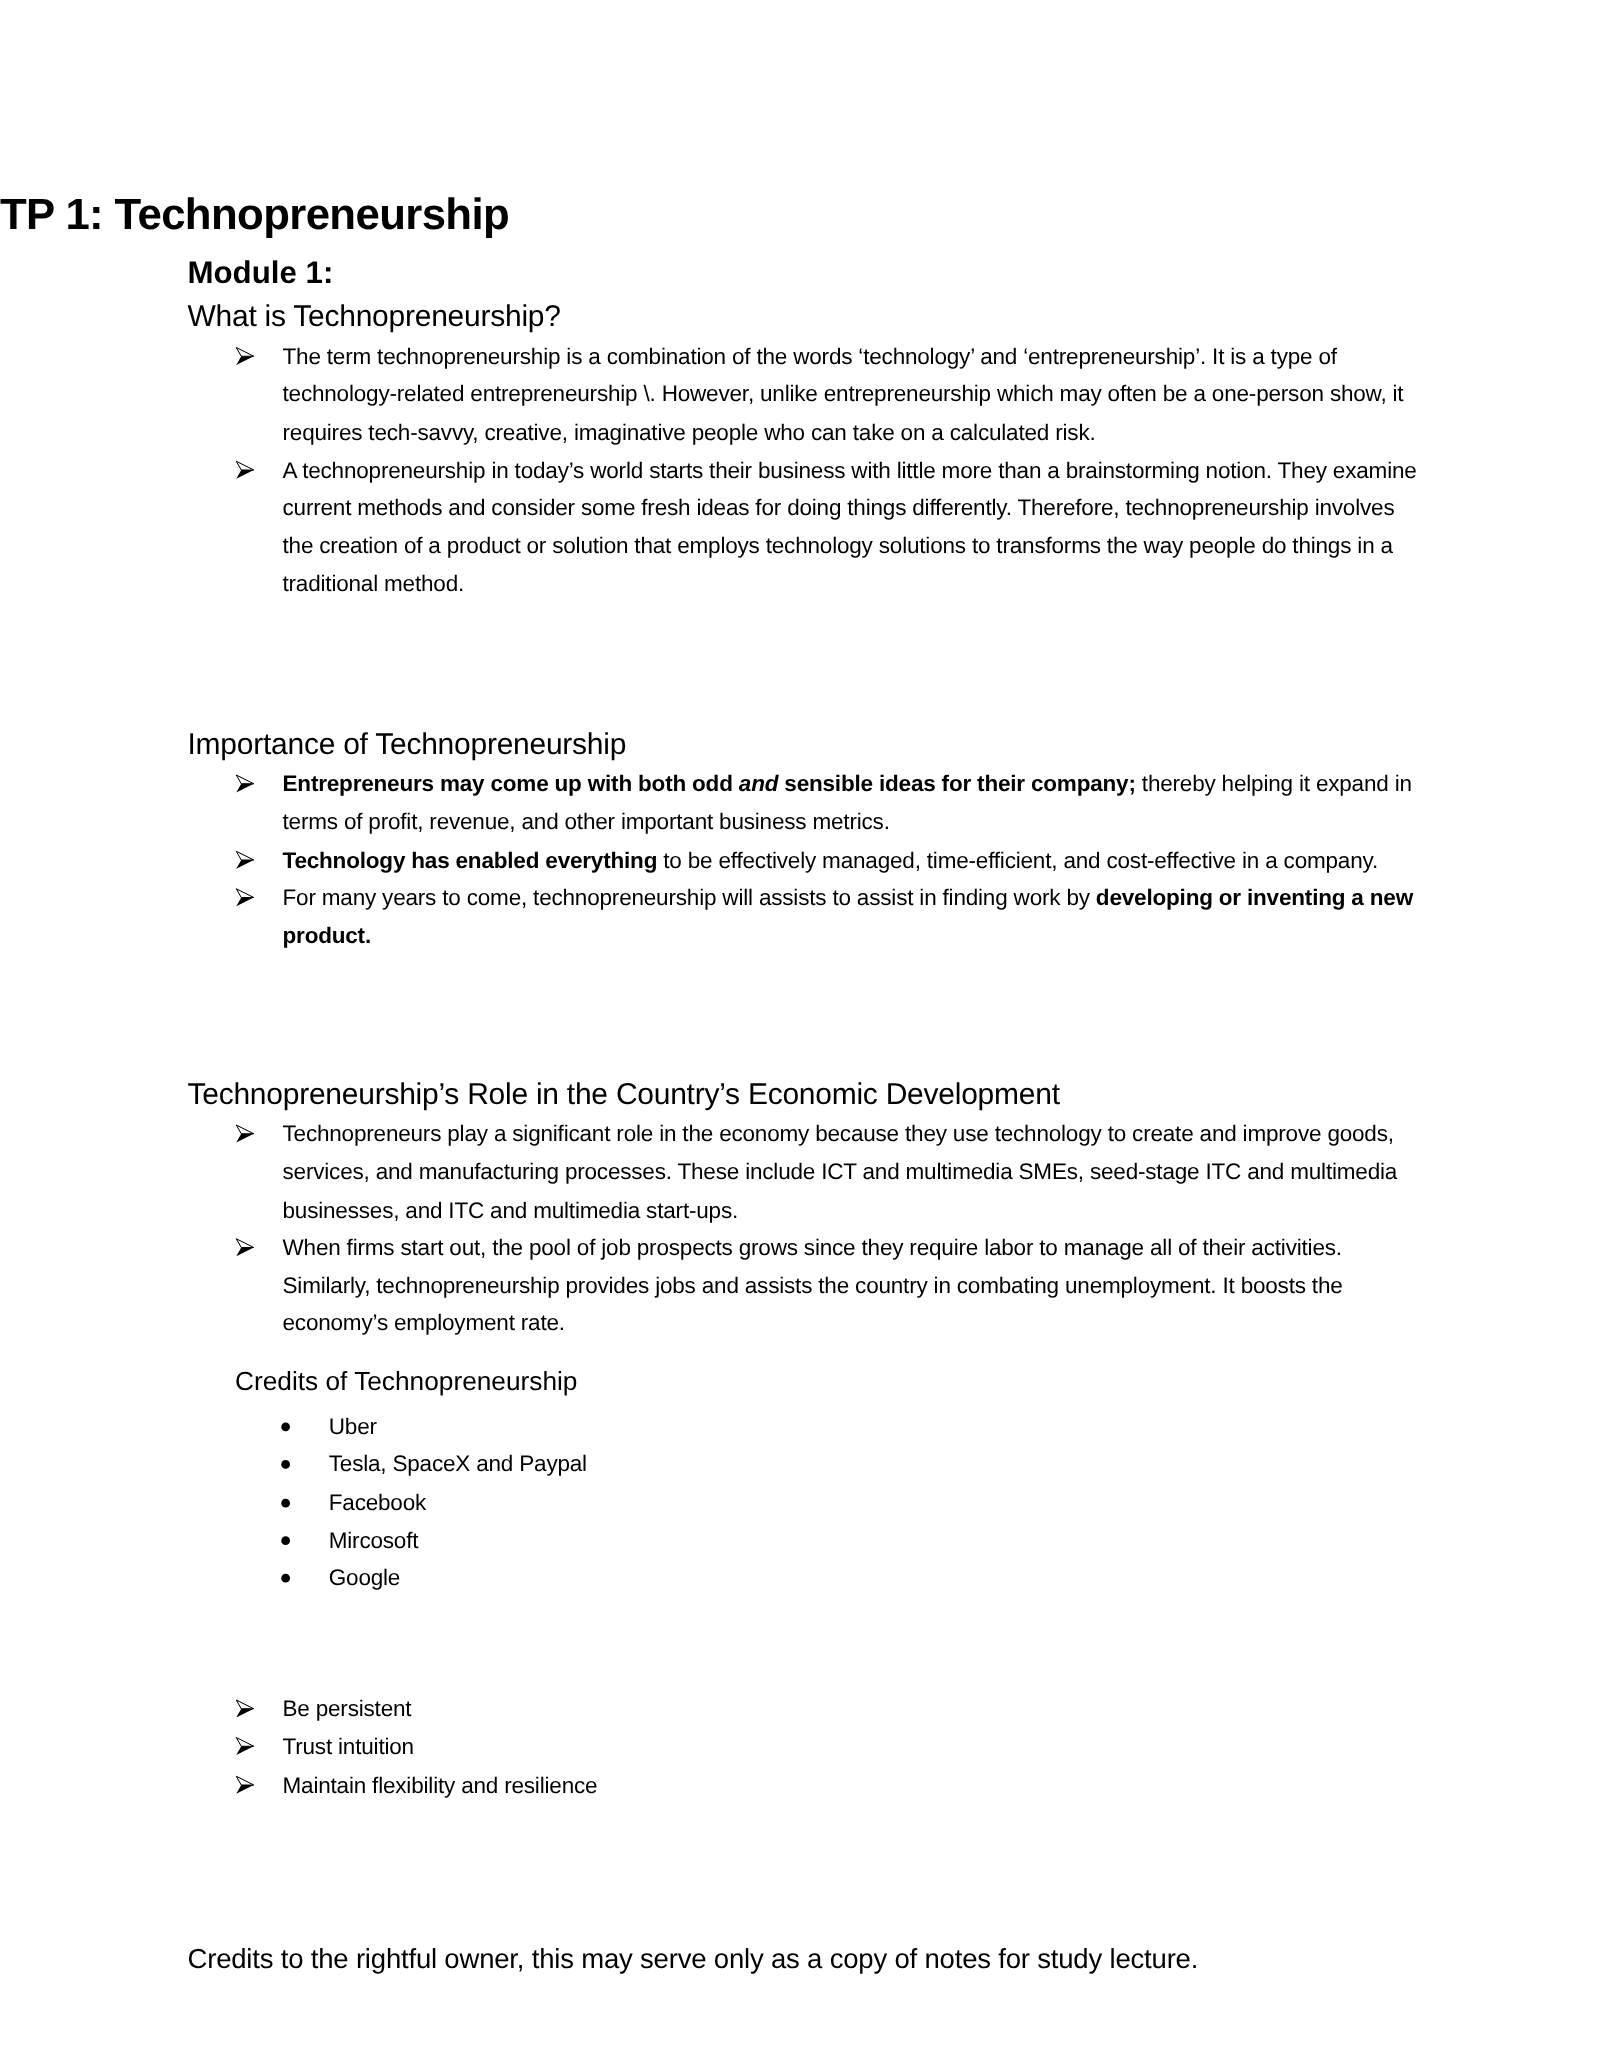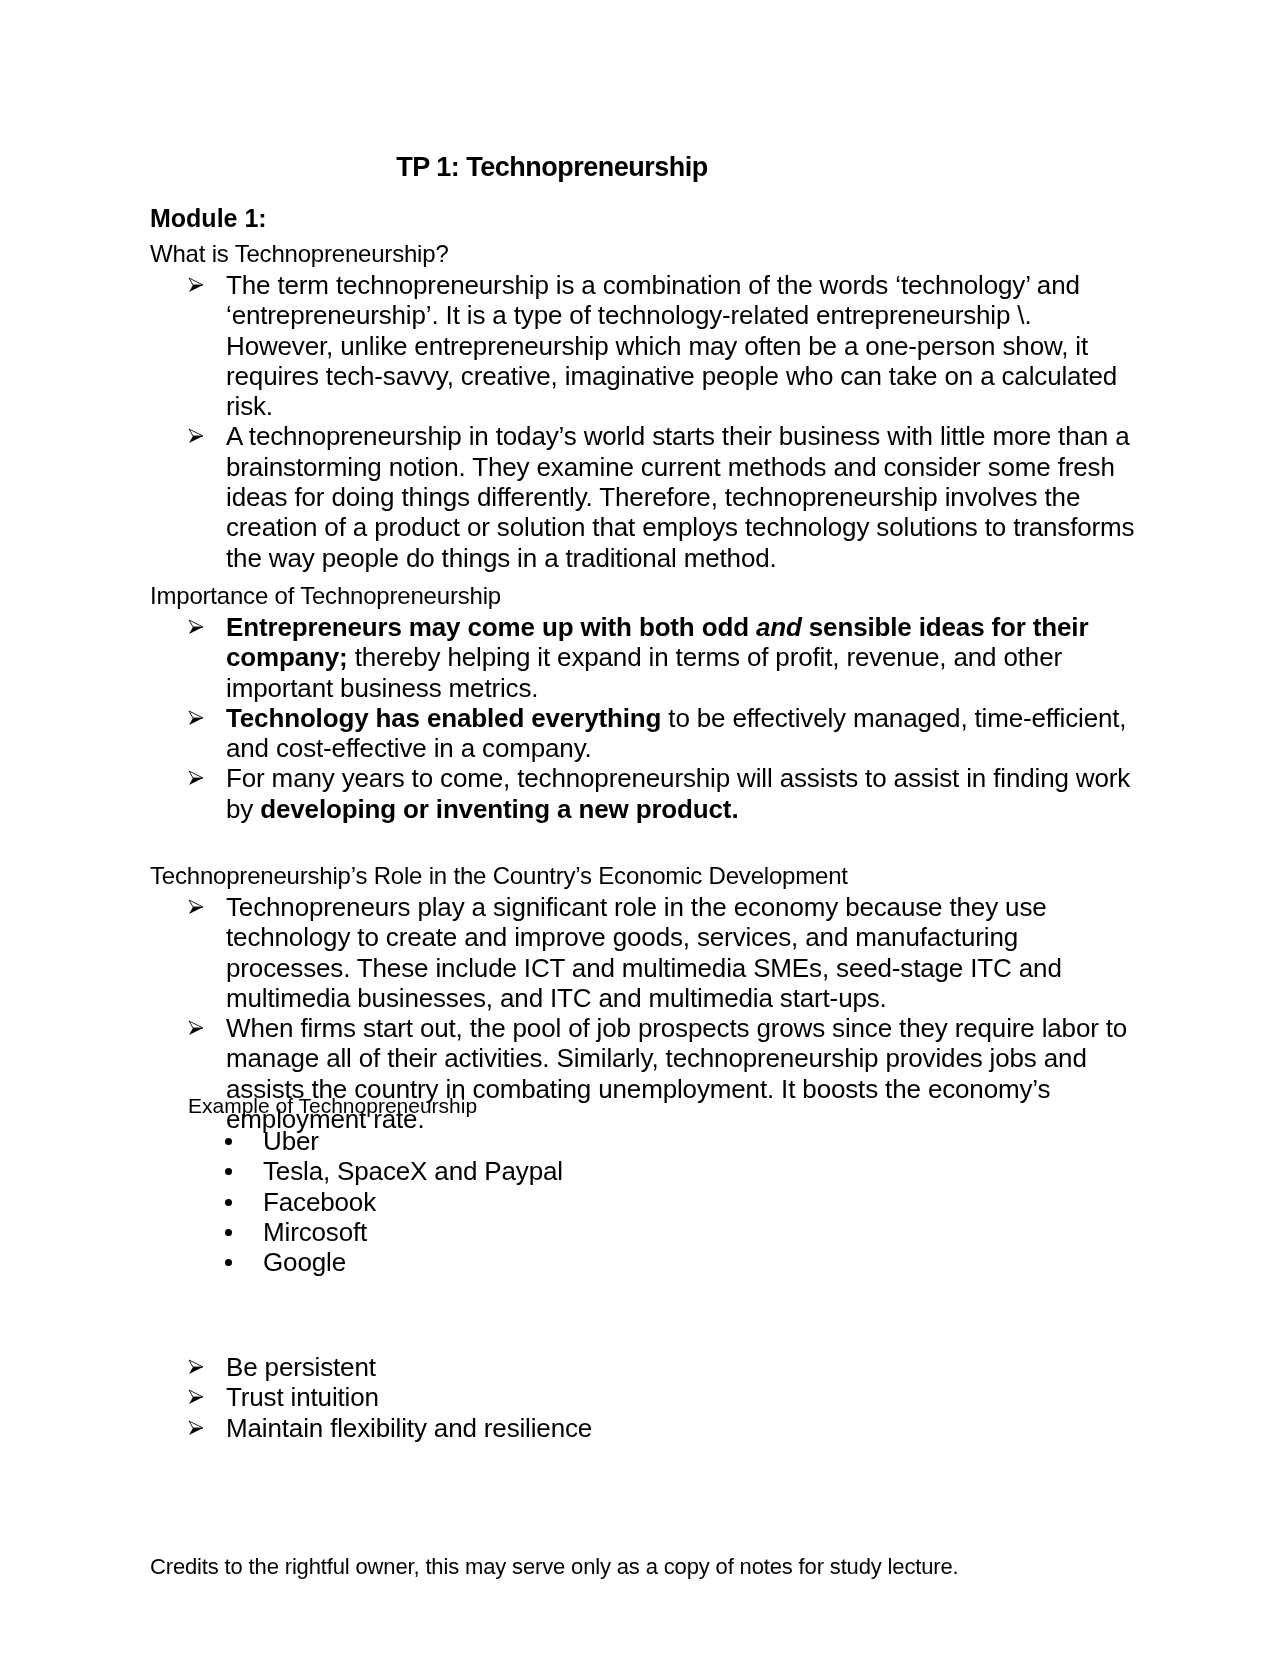--- a/index.html
+++ b/index.html
@@ -2,37 +2,37 @@
 <html><head>
 <meta charset="utf-8">
 <style>
   html, body { margin: 0; padding: 0; background: #ffffff; }
   body {
     width: 1280px; height: 1656px; position: relative; overflow: hidden;
     font-family: "Liberation Sans", sans-serif; color: #000;
   }
   .page { position: absolute; left: 0; top: 0; width: 1280px; height: 1656px; }
   .title {
-    position: absolute; top: 152px; left: 0; width: 1104px; text-align: center;
-    font-size: 27px; font-weight: bold; letter-spacing: -0.5px;
+    position: absolute; top: 152px; left: 0; width: 1104px; text-align: left;
+    font-size: 35px; font-weight: bold; letter-spacing: -0.5px;
   }
   .module {
     position: absolute; left: 150px; top: 204px; font-size: 25px; font-weight: bold;
   }
   .h2 {
     position: absolute; left: 150px; font-size: 24px; font-weight: normal; letter-spacing: -0.2px;
   }
   .sub {
     position: absolute; left: 188px; font-size: 21px; font-weight: normal;
   }
   ul.arrows, ul.dots { list-style: none; margin: 0; padding: 0; position: absolute; }
   ul.arrows { left: 188px; width: 950px; }
   ul.dots { left: 222px; }
   ul.arrows li, ul.dots li {
-    position: relative; font-size: 26px; line-height: 30.3px; letter-spacing: -0.15px;
+    position: relative; font-size: 18px; line-height: 30.3px; letter-spacing: -0.15px;
   }
   ul.arrows li { padding-left: 38px; }
   ul.dots li { padding-left: 41px; }
   .arrow {
     position: absolute; left: 0; top: 7px; width: 16px; height: 16px;
   }
   .dot {
     position: absolute; left: 3px; top: 12px; width: 7px; height: 7px; border-radius: 50%; background: #000;
   }
   b { font-weight: bold; }
@@ -102,21 +102,21 @@
     </li>
     <li>
       <svg class="arrow" viewBox="0 0 16 16">
           <path d="M1 1 L15 8 L1 15 L5 8 Z" fill="#000"></path>
           <path d="M1 1 L15 8 L5 8 Z" fill="#fff" stroke="#000" stroke-width="0.8"></path>
         </svg>
       <span>When firms start out, the pool of job prospects grows since they require labor to manage all of their activities. Similarly, technopreneurship provides jobs and assists the country in combating unemployment. It boosts the economy’s employment rate.</span>
     </li>
   </ul>
 
-  <div class="sub" style="top:1094px;">Example of Technopreneurship</div>
+  <div class="sub" style="top:1094px;">Credits of Technopreneurship</div>
   <ul class="dots" style="top:1126px;">
     <li><span class="dot"></span><span>Uber</span></li>
     <li><span class="dot"></span><span>Tesla, SpaceX and Paypal</span></li>
     <li><span class="dot"></span><span>Facebook</span></li>
     <li><span class="dot"></span><span>Mircosoft</span></li>
     <li><span class="dot"></span><span>Google</span></li>
   </ul>
 
   <ul class="arrows" style="top:1352px;">
     <li><svg class="arrow" viewBox="0 0 16 16">

